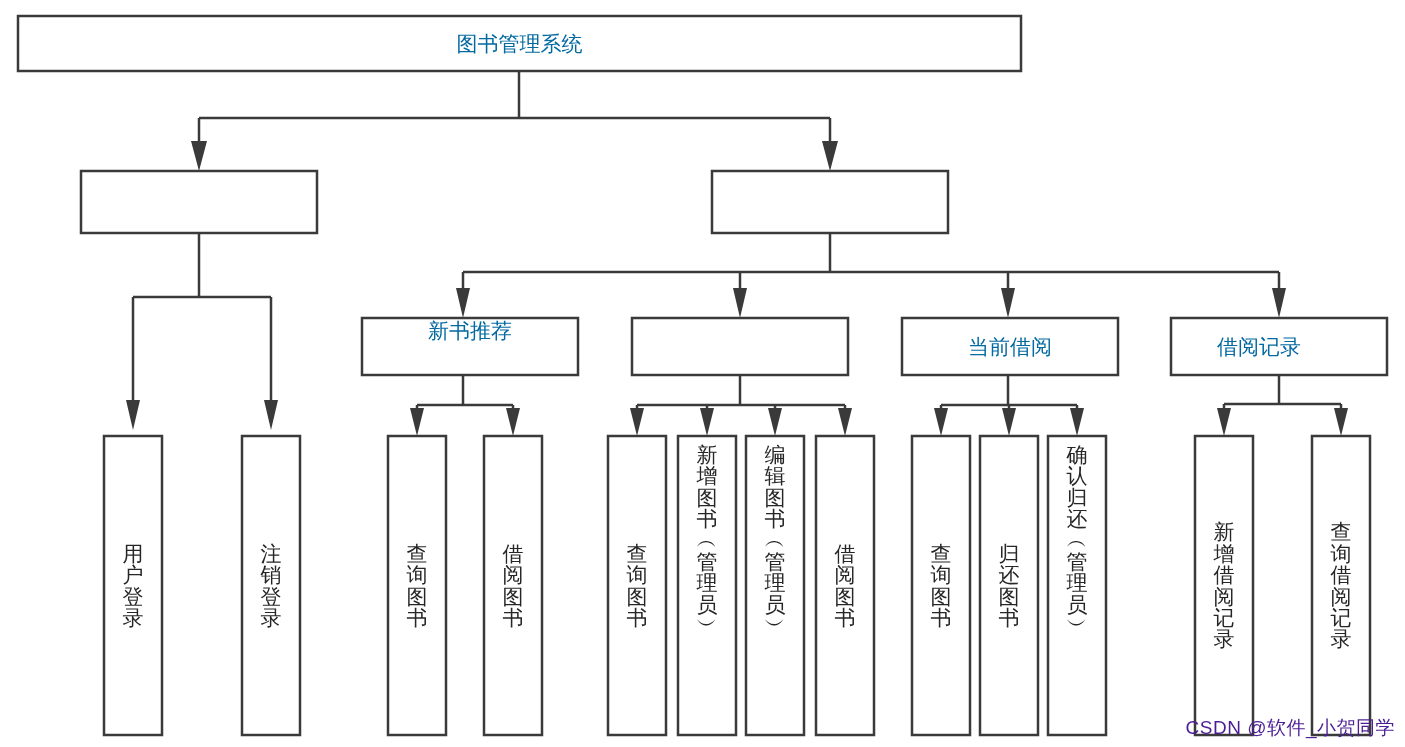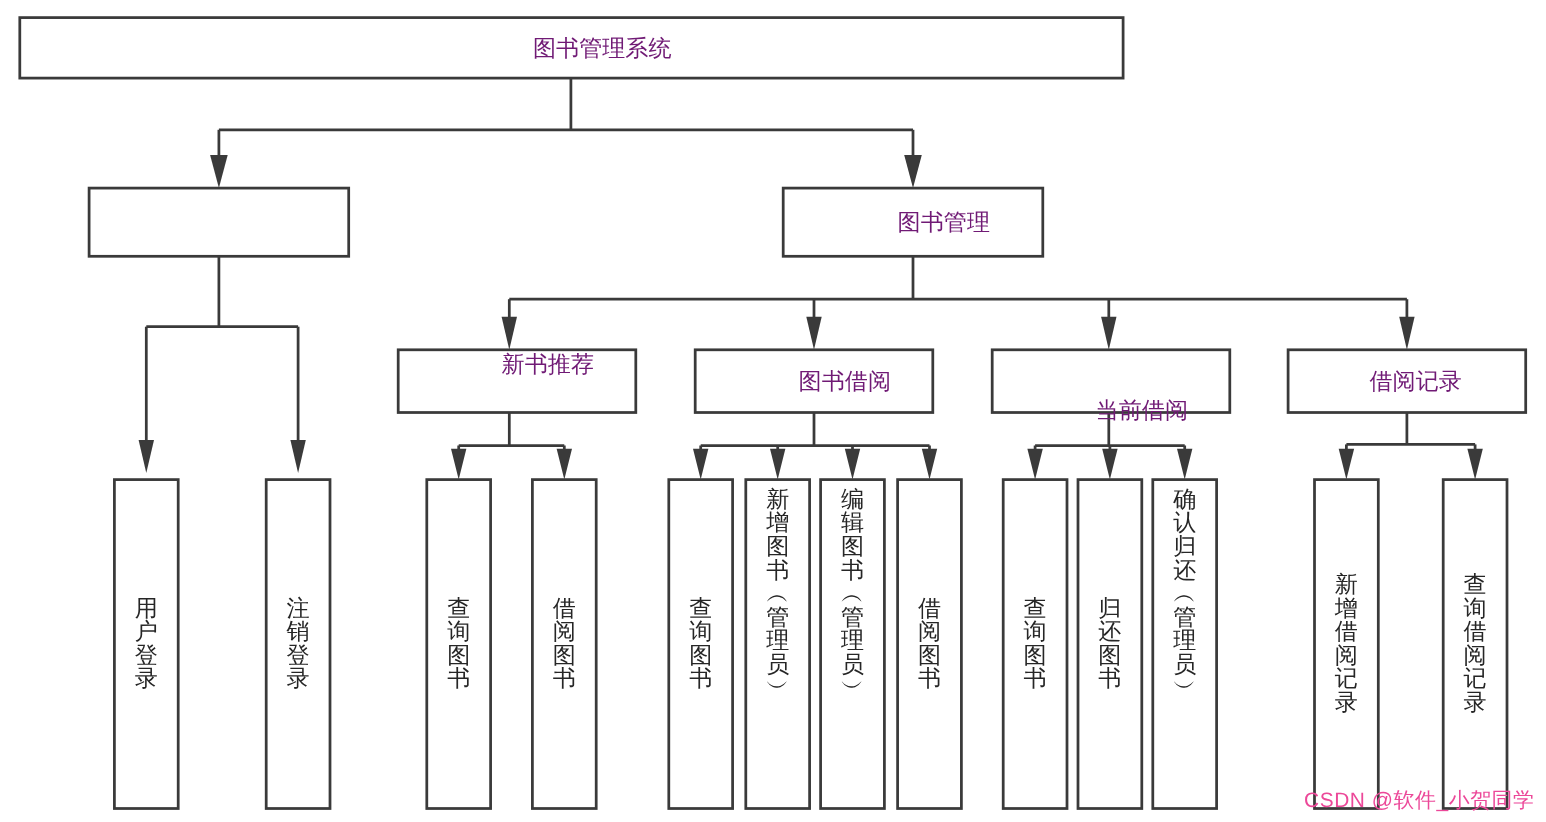--- a/index.html
+++ b/index.html
@@ -55,33 +55,32 @@
   }
   .vert-text-wrap span {
     display: block;
   }
   .horiz-text-wrap {
     position: absolute;
     display: flex;
     align-items: center;
     justify-content: center;
     font-size: 21px;
-    color: #701a75;
+    color: #0369a1;
     font-family: Liberation Serif, serif;
     pointer-events: none;
     white-space: nowrap;
-    padding-left: 28px;
   }
   .watermark {
     position: absolute;
     right: 10px;
     bottom: 6px;
     font-family: "Liberation Sans", "DejaVu Sans", sans-serif;
     font-size: 19px;
-    color: #ec4899;
+    color: #4c1d95;
     letter-spacing: 0.5px;
     pointer-events: none;
     white-space: nowrap;
   }
 </style>
 </head>
 <body>
 
 <div id="diagram-root">
 
@@ -188,25 +187,23 @@
     <rect class="node-box" x="980" y="436" width="58" height="299"></rect>
     <rect class="node-box" x="1048" y="436" width="58" height="299"></rect>
 
     <rect class="node-box" x="1195" y="436" width="58" height="299"></rect>
     <rect class="node-box" x="1312" y="436" width="58" height="299"></rect>
 
   </svg>
 
   <div class="horiz-text-wrap" style="left:18px; top:16px; width:1003px; height:55px;">图书管理系统</div>
 
-  <div class="horiz-text-wrap" style="left:712px; top:171px; width:236px; height:62px;">图书管理</div>
 
   <div class="horiz-text-wrap" style="left:362px; top:302px; width:216px; height:57px;">新书推荐</div>
-  <div class="horiz-text-wrap" style="left:632px; top:318px; width:216px; height:57px;">图书借阅</div>
-  <div class="horiz-text-wrap" style="left:902px; top:318px; width:216px; height:57px;margin-top:26px;">当前借阅</div>
+  <div class="horiz-text-wrap" style="left:902px; top:318px; width:216px; height:57px;">当前借阅</div>
   <div class="horiz-text-wrap" style="left:1171px; top:318px; width:176px; height:57px;">借阅记录</div>
 
   <div class="vert-text-wrap" style="left:104px; top:436px; width:58px; height:299px;">
       <span>用</span>
       <span>户</span>
       <span>登</span>
       <span>录</span>
     </div>
   <div class="vert-text-wrap" style="left:242px; top:436px; width:58px; height:299px;">
       <span>注</span>

